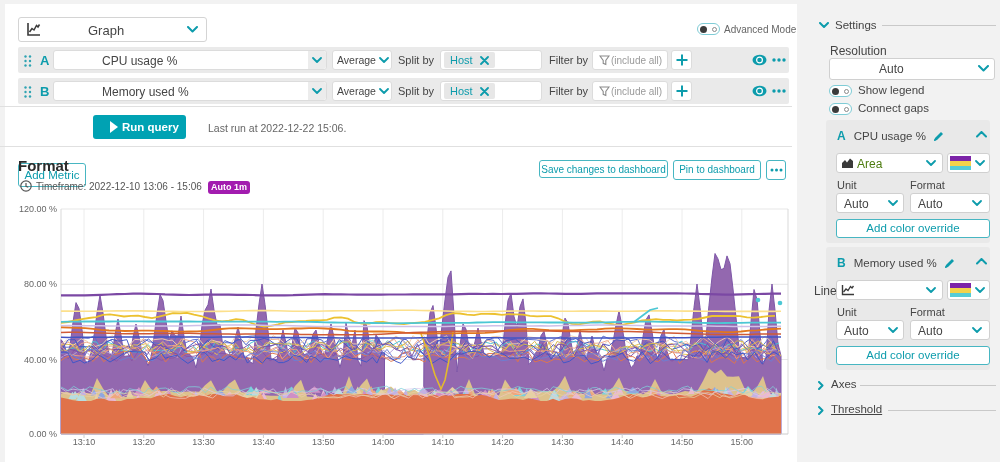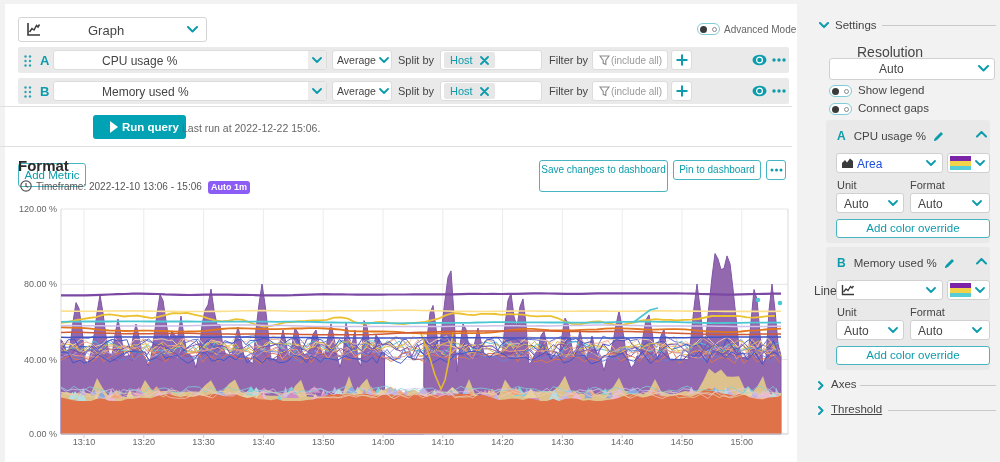--- a/index.html
+++ b/index.html
@@ -347,42 +347,42 @@
     <circle cx="12" cy="2" r="1.7" fill="#0d9cac"></circle>
   </svg>
 <div class="sep" style="top:106px;"></div>
 <div class="sep" style="top:146px;"></div>
 <div class="btn-ghost" style="left:18px;top:115px;width:68px;height:24px;line-height:22px;font-size:11.5px;margin-top:48px;">Add Metric</div>
 <div class="abs" style="left:93px;top:115px;width:93px;height:24px;background:#00a2b3;border-radius:3px;"></div>
 <svg class="abs" style="left:109px;top:121px" width="10" height="12">
     <path d="M1 0 L9 6 L1 12 Z" fill="#fff"></path>
   </svg>
 <div class="abs" style="left:122px;top:121px;font-size:11.5px;font-weight:bold;color:#fff;white-space:nowrap;">Run query</div>
-<div class="abs" style="left:182px;top:122px;font-size:10.5px;color:#666;white-space:nowrap;">Last run at 2022-12-22 15:06.</div>
+<div class="abs" style="left:208px;top:122px;font-size:10.5px;color:#666;white-space:nowrap;">Last run at 2022-12-22 15:06.</div>
 <div class="abs" style="left:18px;top:157px;font-size:15px;font-weight:bold;color:#2b2b2b;">Format</div>
 <svg class="abs" style="left:20px;top:180px" width="12" height="12">
     <circle cx="6" cy="6" r="5.2" fill="none" stroke="#555" stroke-width="1.2"></circle>
     <path d="M6 3 L6 6.3 L8.3 7.2" stroke="#555" stroke-width="1.2" fill="none"></path>
   </svg>
 <div class="abs" style="left:36px;top:181px;font-size:10px;color:#555;white-space:nowrap;">Timeframe: 2022-12-10 13:06 - 15:06</div>
-<div class="abs" style="left:208px;top:181px;width:42px;height:13px;background:#8b5cf6;border-radius:3px;color:#fff;font-size:9px;font-weight:bold;text-align:center;line-height:13px;">Auto 1m</div>
-<div class="btn-ghost" style="left:539px;top:160px;width:129px;height:32px;line-height:18px;font-size:10px;white-space:nowrap;">Save changes to dashboard</div>
+<div class="abs" style="left:208px;top:181px;width:42px;height:13px;background:#a21caf;border-radius:3px;color:#fff;font-size:9px;font-weight:bold;text-align:center;line-height:13px;">Auto 1m</div>
+<div class="btn-ghost" style="left:539px;top:160px;width:129px;height:18px;line-height:18px;font-size:10px;white-space:nowrap;">Save changes to dashboard</div>
 <div class="btn-ghost" style="left:673px;top:160px;width:88px;height:20px;line-height:18px;font-size:10px;white-space:nowrap;">Pin to dashboard</div>
 <div class="btn-ghost" style="left:766px;top:160px;width:20px;height:20px;"></div>
 <svg class="abs" style="left:770px;top:168px" width="13" height="4">
     <circle cx="2" cy="2" r="1.5" fill="#0d9cac"></circle>
     <circle cx="6.5" cy="2" r="1.5" fill="#0d9cac"></circle>
     <circle cx="11" cy="2" r="1.5" fill="#0d9cac"></circle>
   </svg>
 <svg class="abs" style="left:819px;top:22px" width="10" height="7.0">
     <path d="M1 1 L5.0 5.0 L9 1" fill="none" stroke="#0d9cac" stroke-width="2" stroke-linecap="round" stroke-linejoin="round"></path>
   </svg>
 <div class="abs" style="left:835px;top:19px;font-size:11.5px;color:#454545;">Settings</div>
 <div class="hline" style="left:882px;top:25px;width:114px;"></div>
-<div class="abs" style="left:830px;top:44px;font-size:14px;color:#454545;margin-left:27px;">Resolution</div>
+<div class="abs" style="left:830px;top:44px;font-size:12px;color:#454545;">Resolution</div>
 <div class="sel" style="left:829px;top:58px;width:166px;height:22px;"></div>
 <div class="abs lbl12" style="left:839px;top:62px;font-size:12px;">Auto</div>
 <svg class="abs" style="left:978px;top:65px" width="11" height="7.5">
     <path d="M1 1 L5.5 5.5 L10 1" fill="none" stroke="#0d9cac" stroke-width="2" stroke-linecap="round" stroke-linejoin="round"></path>
   </svg>
 <div class="toggle" style="left:829px;top:85px;">
     <div class="c1"></div>
     <div class="c2"></div>
   </div>
 <div class="abs" style="left:858px;top:84px;font-size:11.5px;color:#454545;">Show legend</div>
@@ -401,21 +401,21 @@
       <path d="M2 11 L4.2 10.3 L2.6 8.8 Z" fill="#0d9cac"></path>
     </svg>
   </div>
 <svg class="abs" style="left:976px;top:131px" width="11" height="7.5">
     <path d="M1 5.5 L5.5 1 L10 5.5" fill="none" stroke="#0d9cac" stroke-width="2" stroke-linecap="round" stroke-linejoin="round"></path>
   </svg>
 <div class="sel" style="left:836px;top:153px;width:107px;height:20px;"></div>
 <svg class="abs" style="left:841px;top:157px" width="13" height="12">
     <path d="M1 11 L1 6 L4 3 L6 5.5 L9 1.5 L12 4 L12 11 Z" fill="#3a3a3a"></path>
   </svg>
-<div class="abs" style="left:857px;top:157px;font-size:12px;color:#1d4ed8;">Area</div>
+<div class="abs" style="left:857px;top:157px;font-size:12px;color:#4d7c0f;">Area</div>
 <svg class="abs" style="left:926px;top:160px" width="10" height="7.0">
     <path d="M1 1 L5.0 5.0 L9 1" fill="none" stroke="#0d9cac" stroke-width="1.8" stroke-linecap="round" stroke-linejoin="round"></path>
   </svg>
 <div class="sel" style="left:947px;top:153px;width:43px;height:20px;"></div>
 <svg class="abs" style="left:950px;top:156px" width="21" height="14">
     <rect x="0" y="0" width="21" height="5" fill="#7c24a8"></rect>
     <rect x="0" y="5" width="21" height="5" fill="#f2d24b"></rect>
     <rect x="0" y="10" width="21" height="4" fill="#55ccd6"></rect>
   </svg>
 <svg class="abs" style="left:975px;top:160px" width="10" height="7.0">

